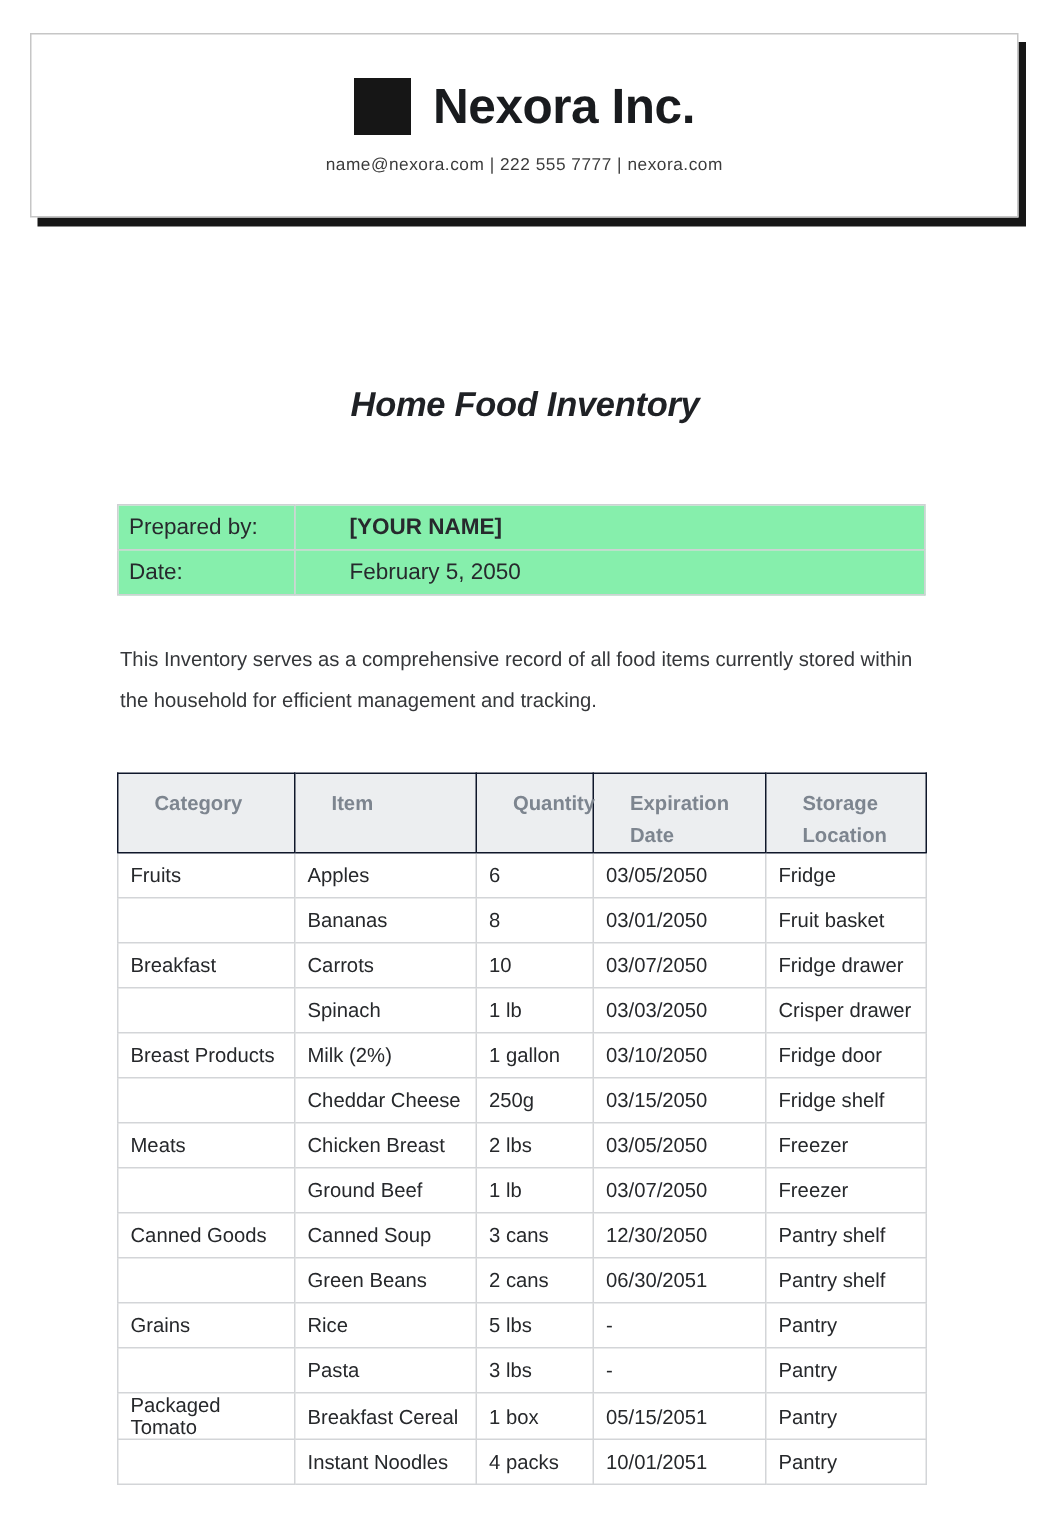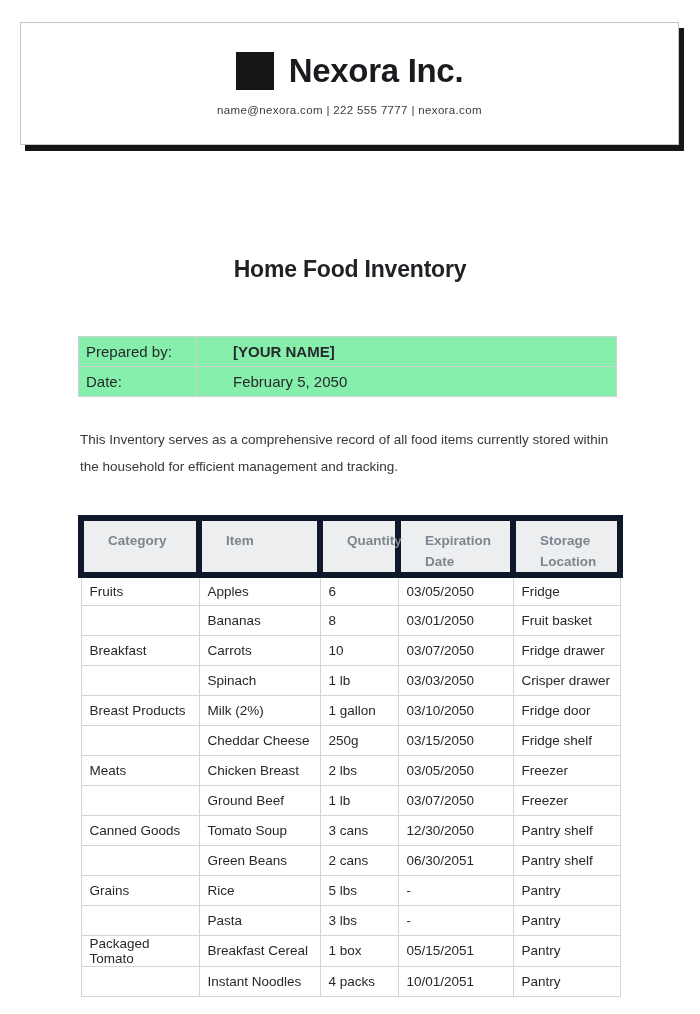--- a/index.html
+++ b/index.html
@@ -22,21 +22,21 @@
     display:flex; flex-direction:column; align-items:center; justify-content:center;
     font-family:"Liberation Serif", serif; font-size:14px; font-weight:700;
     line-height:1.15; letter-spacing:.4px;gap:40px;
   }
   .company-name { font-size:33px; font-weight:700; color:#191b1e; letter-spacing:-.3px; }
   .contact-line { margin-top:14px; font-size:11.5px; color:#3b3b3b; letter-spacing:.35px; }
 
   
   .doc-title {
     position:absolute; top:256px; left:0; width:100%; text-align:center;
-    font-size:23px; font-weight:700; color:#1f2125; letter-spacing:-.2px;
+    font-size:23px; font-weight:700; color:#1f2125; letter-spacing:-.2px;font-style:italic;
   }
 
   
   .meta-table { position:absolute; top:336px; left:78px; width:539px; border-collapse:collapse; }
   .meta-table td {
     border:1px solid #cfd1d4; height:30px; font-size:15px; color:#27292d;
     vertical-align:middle; background:#86efac;
   }
   .meta-table td.meta-label { width:118px; padding-left:7px; }
   .meta-table td.meta-value { padding-left:36px; }
@@ -49,21 +49,21 @@
   }
 
   
   .inventory-table {
     position:absolute; top:515px; left:78px; width:539px;
     border-collapse:collapse; table-layout:fixed;
   }
   .inventory-table th {
     background:#eceef0; color:#7d858f; font-size:13.5px; font-weight:700;
     text-align:left; vertical-align:top; padding:9px 6px 0 24px; height:53px;
-    border:6px solid #0f172a; line-height:21px;
+    border:1px solid #0f172a; line-height:21px;
   }
   .inventory-table td {
     border:1px solid #d3d5d8; font-size:13.5px; color:#26282b;
     height:30px; padding:0 6px 0 8px; vertical-align:middle; background:#ffffff;
   }
 </style>
 </head>
 <body>
 
 <div class="page">
@@ -165,21 +165,21 @@
         </tr>
         <tr>
           <td></td>
           <td>Ground Beef</td>
           <td>1 lb</td>
           <td>03/07/2050</td>
           <td>Freezer</td>
         </tr>
         <tr>
           <td>Canned Goods</td>
-          <td>Tomato Soup</td>
+          <td>Canned Soup</td>
           <td>3 cans</td>
           <td>12/30/2050</td>
           <td>Pantry shelf</td>
         </tr>
         <tr>
           <td></td>
           <td>Green Beans</td>
           <td>2 cans</td>
           <td>06/30/2051</td>
           <td>Pantry shelf</td>

